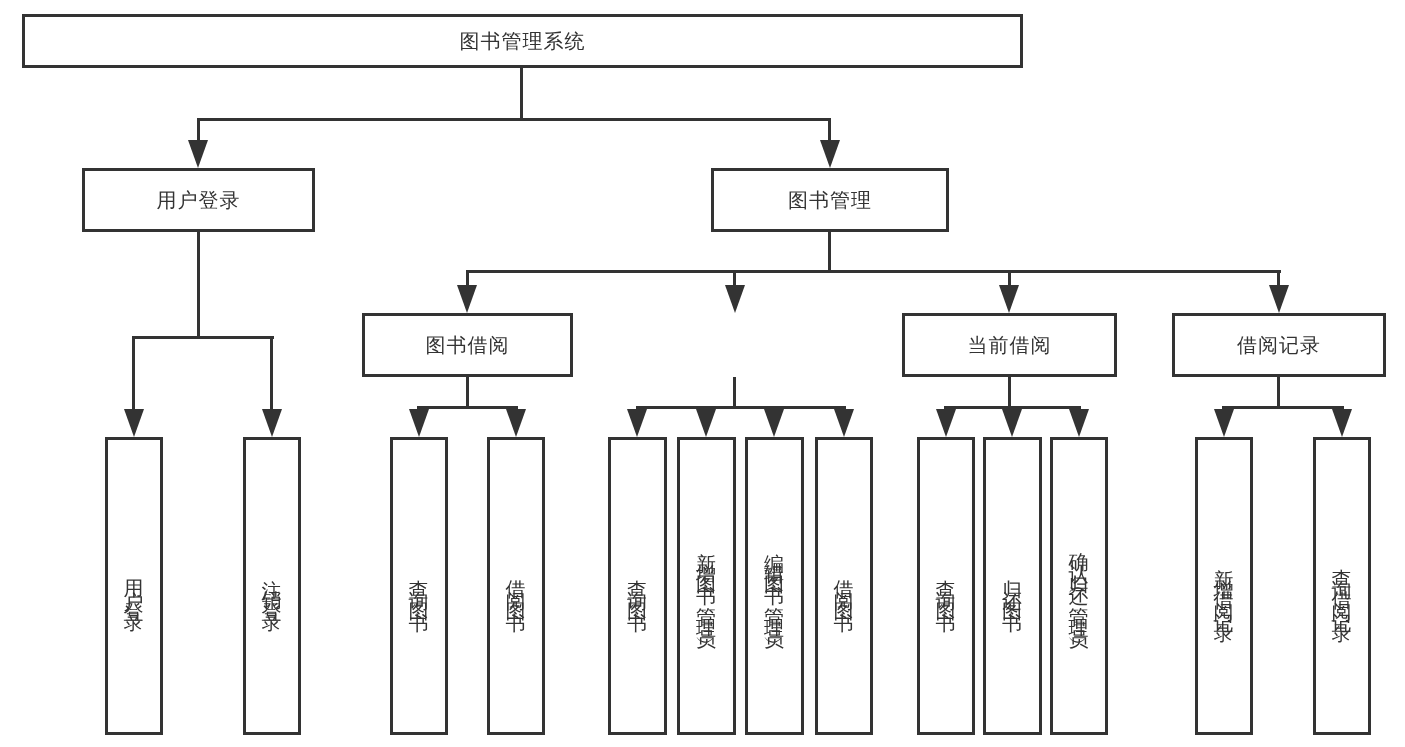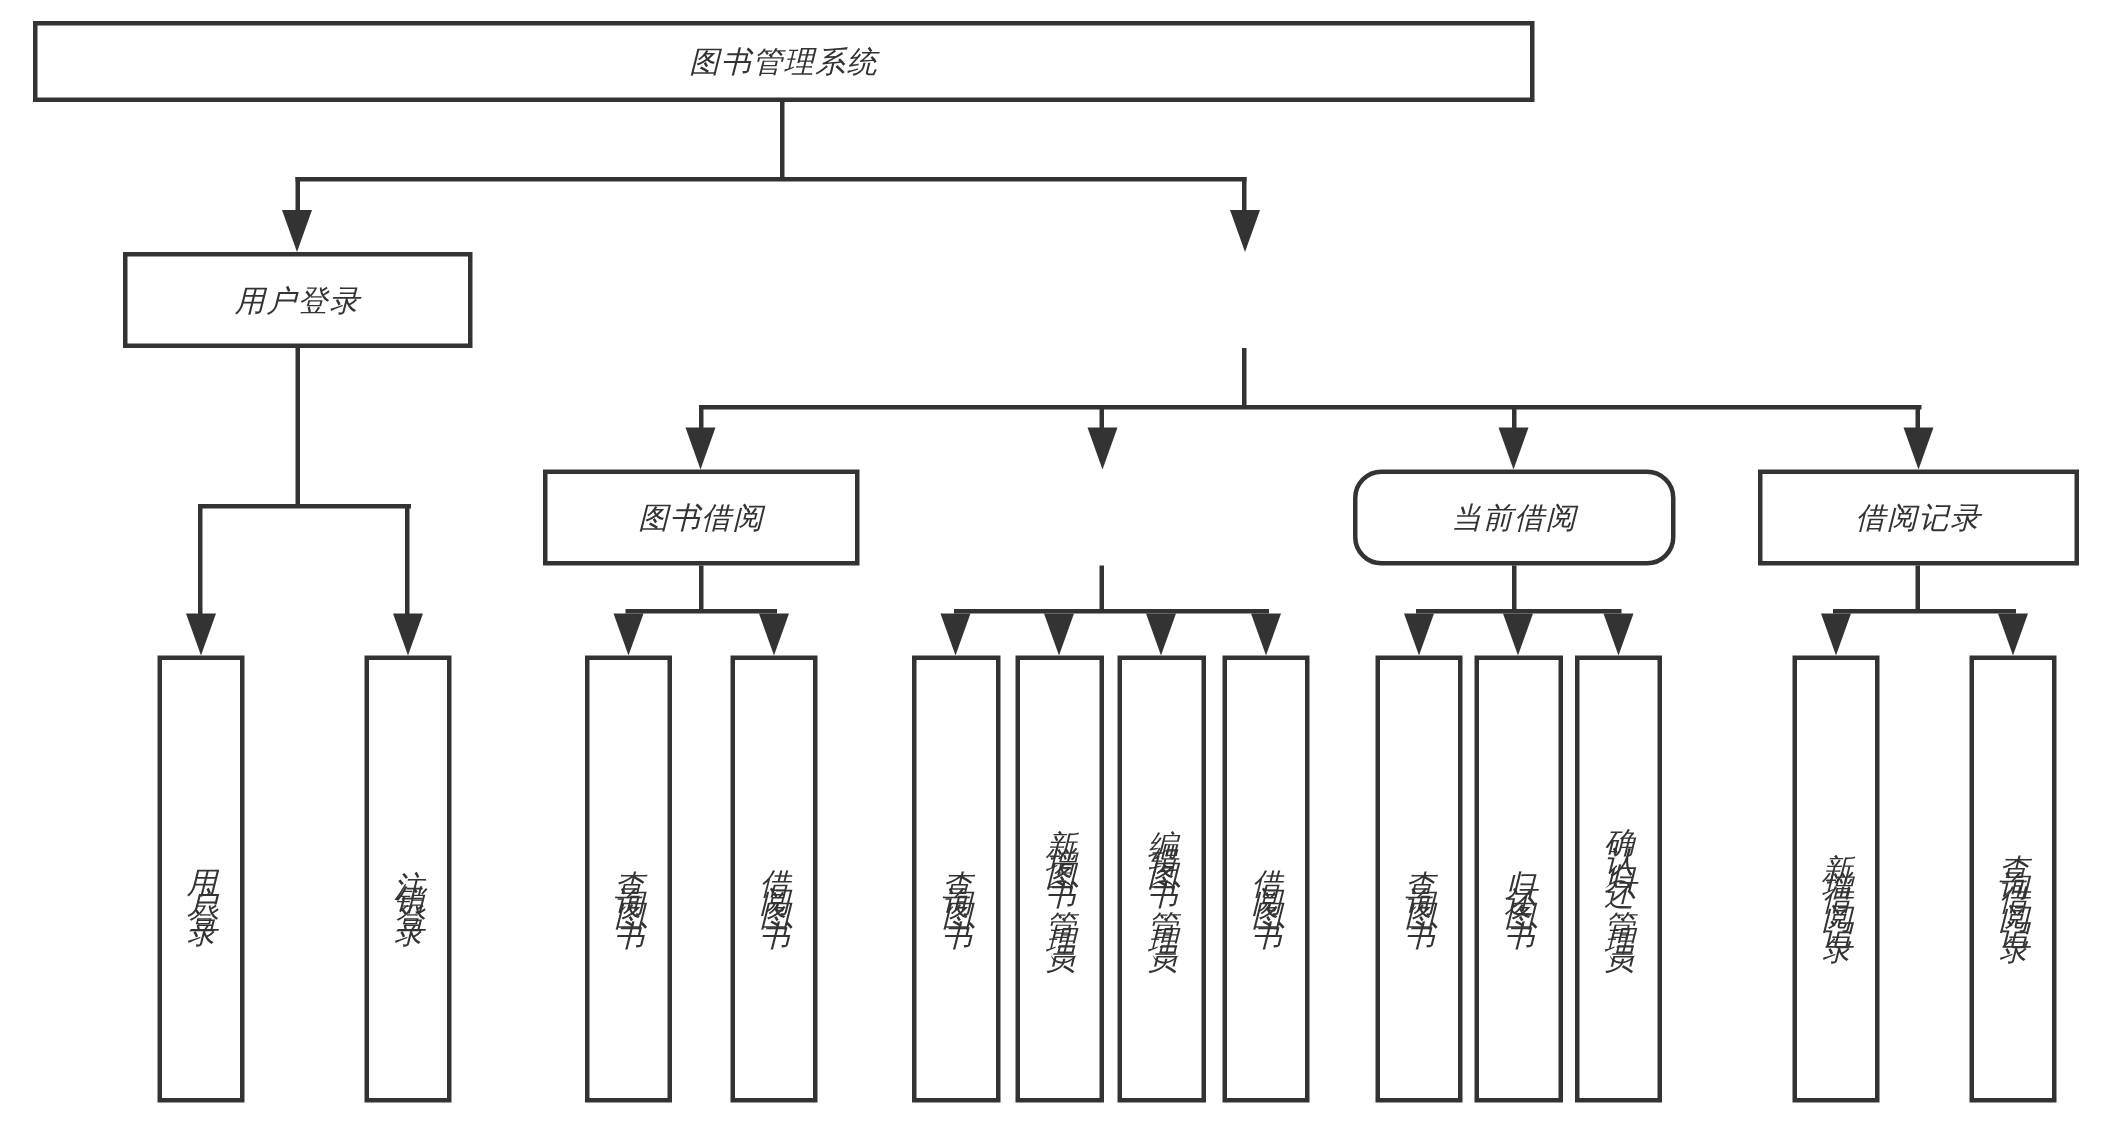--- a/index.html
+++ b/index.html
@@ -3,21 +3,20 @@
 <meta charset="utf-8">
 <style>
   html, body { margin: 0; padding: 0; background: #ffffff; }
   body { font-family: "Liberation Sans", "DejaVu Sans", sans-serif; }
   #stage {
     position: relative;
     width: 1405px;
     height: 747px;
     background: #ffffff;
     overflow: hidden;
-    font-style: italic;
   }
   .box {
     position: absolute;
     box-sizing: border-box;
     border: 3px solid #333333;
     background: #ffffff;
     color: #333333;
     display: flex;
     align-items: center;
     justify-content: center;
@@ -61,20 +60,21 @@
   <div class="box" style="left:22px; top:14px; width:1001px; height:54px;">图书管理系统</div>
 
   <div class="vline" style="left:520px; top:68px; height:50px;"></div>
   <div class="hline" style="left:197px; top:118px; width:634px;"></div>
   <div class="vline" style="left:197px; top:118px; height:26px;"></div>
   <div class="arrow" style="left:188px; top:140px;"></div>
   <div class="vline" style="left:828px; top:118px; height:26px;"></div>
   <div class="arrow" style="left:820px; top:140px;"></div>
 
   <div class="box" style="left:82px; top:168px; width:233px; height:64px;">用户登录</div>
+  <div class="box" style="left:711px; top:168px; width:238px; height:64px;">图书管理</div>
 
   <div class="vline" style="left:197px; top:232px; height:104px;"></div>
   <div class="hline" style="left:132px; top:336px; width:142px;"></div>
   <div class="vline" style="left:132px; top:336px; height:76px;"></div>
   <div class="vline" style="left:270px; top:336px; height:76px;"></div>
   <div class="arrow" style="left:124px; top:409px;"></div>
   <div class="arrow" style="left:262px; top:409px;"></div>
 
   <div class="box vbox" style="left:105px; top:437px; width:58px; height:298px;">用户登录</div>
   <div class="box vbox" style="left:243px; top:437px; width:58px; height:298px;">注销登录</div>
@@ -84,21 +84,21 @@
   <div class="vline" style="left:466px; top:270px; height:18px;"></div>
   <div class="vline" style="left:733px; top:270px; height:18px;"></div>
   <div class="vline" style="left:1008px; top:270px; height:18px;"></div>
   <div class="vline" style="left:1277px; top:270px; height:18px;"></div>
   <div class="arrow" style="left:457px; top:285px;"></div>
   <div class="arrow" style="left:725px; top:285px;"></div>
   <div class="arrow" style="left:999px; top:285px;"></div>
   <div class="arrow" style="left:1269px; top:285px;"></div>
 
   <div class="box" style="left:362px; top:313px; width:211px; height:64px;">图书借阅</div>
-  <div class="box" style="left:902px; top:313px; width:215px; height:64px;border-radius:19px;">当前借阅</div>
+  <div class="box" style="left:902px; top:313px; width:215px; height:64px;">当前借阅</div>
   <div class="box" style="left:1172px; top:313px; width:214px; height:64px;">借阅记录</div>
 
   <div class="vline" style="left:466px; top:377px; height:31px;"></div>
   <div class="hline" style="left:417px; top:406px; width:101px;"></div>
   <div class="arrow" style="left:409px; top:409px;"></div>
   <div class="arrow" style="left:506px; top:409px;"></div>
   <div class="box vbox" style="left:390px; top:437px; width:58px; height:298px;">查询图书</div>
   <div class="box vbox" style="left:487px; top:437px; width:58px; height:298px;">借阅图书</div>
 
   <div class="vline" style="left:733px; top:377px; height:31px;"></div>

